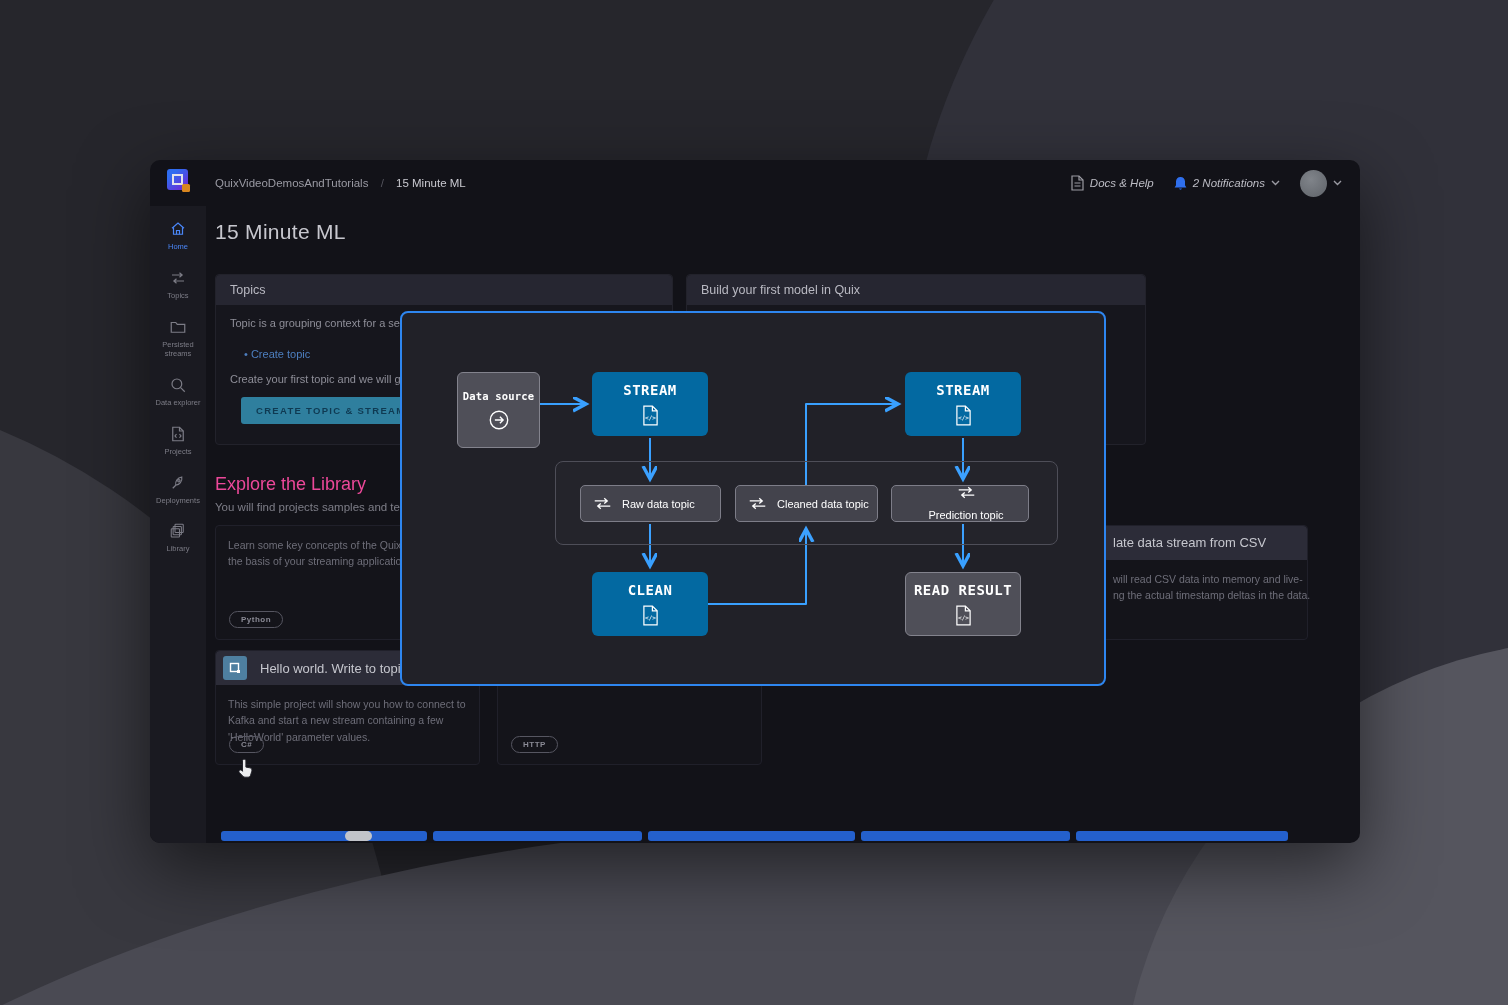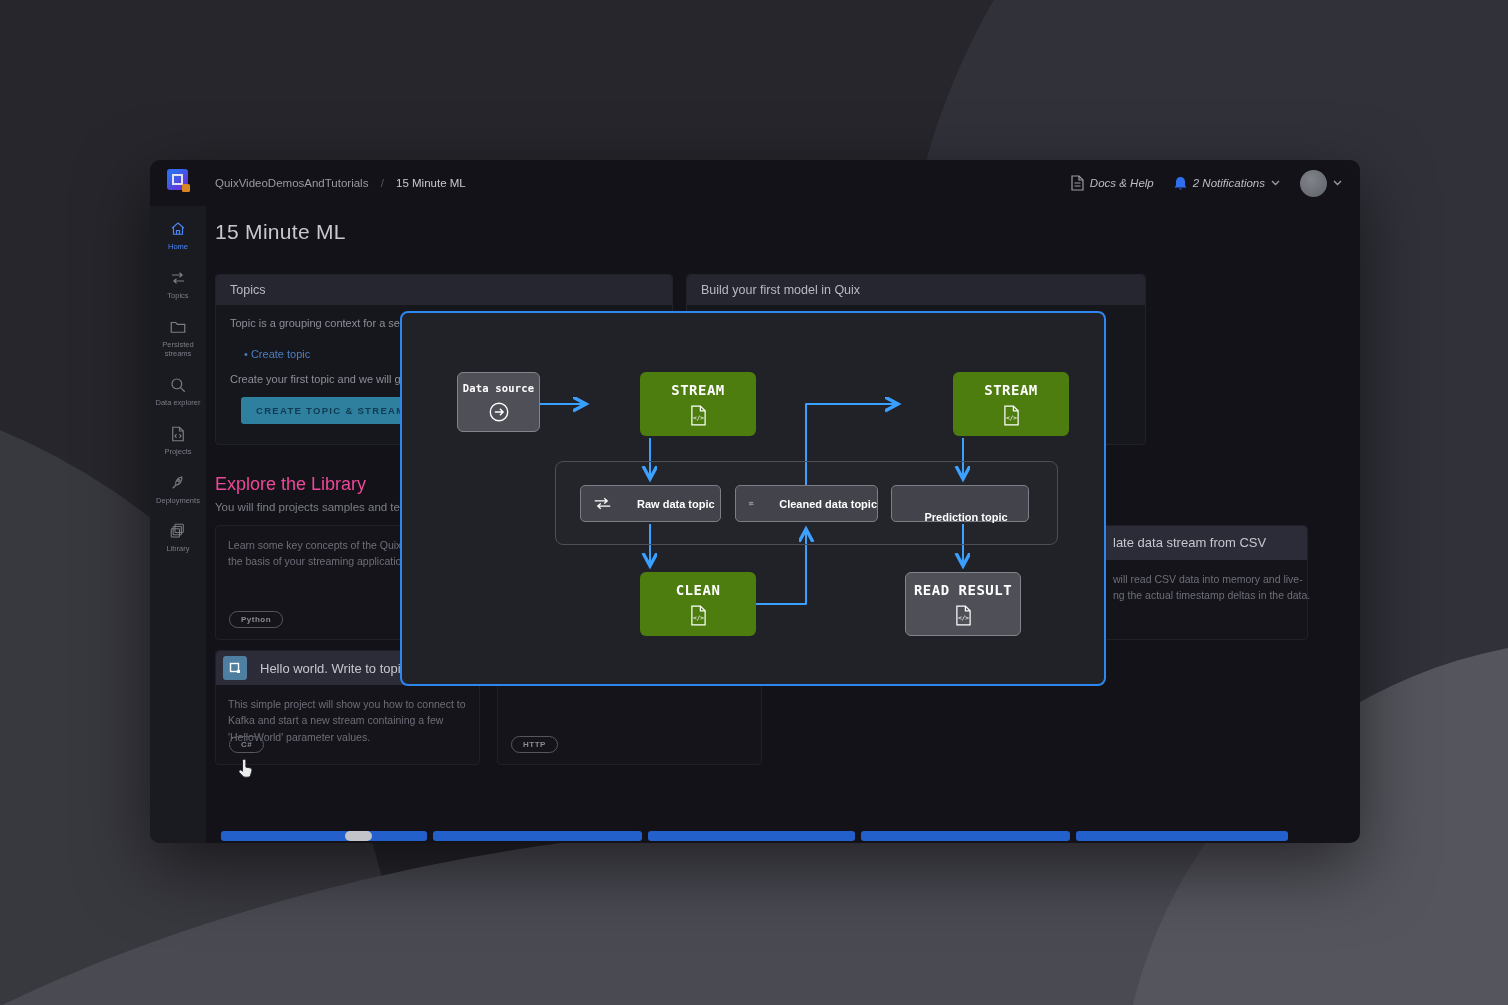--- a/index.html
+++ b/index.html
@@ -83,35 +83,35 @@
   .tag{position:absolute;left:13px;bottom:11px;border:1px solid #565661;color:#8a8a95;
     font-size:8px;font-weight:bold;letter-spacing:.5px;padding:3px 11px;border-radius:10px;}
   .csv-title{position:absolute;left:112px;top:0;height:34px;line-height:34px;}
   .csv-body{padding-left:112px;}
 
   
   .modal{position:absolute;left:400px;top:311px;width:706px;height:375px;z-index:5;
     background:#212128;border:2px solid #2e86f0;border-radius:8px;box-sizing:border-box;}
   .node{position:absolute;border-radius:6px;display:flex;flex-direction:column;
     align-items:center;justify-content:center;gap:7px;box-sizing:border-box;}
-  .node-blue{background:#4d7c0f;margin-left:48px;}
+  .node-blue{background:#0369a1;}
   .node-gray{background:#4f4f58;border:1px solid #83838d;}
   .node-label{font-family:"DejaVu Sans Mono",monospace;font-weight:bold;color:#fff;
     font-size:14px;letter-spacing:.5px;}
   .node-label.small{font-size:10.5px;letter-spacing:.2px;}
-  .n-datasource{left:55px;top:59px;width:83px;height:60px;}
+  .n-datasource{left:55px;top:59px;width:83px;height:76px;}
   .n-stream{left:190px;top:59px;width:116px;height:64px;}
   .n-predict{left:503px;top:59px;width:116px;height:64px;}
   .n-clean{left:190px;top:259px;width:116px;height:64px;}
   .n-readresult{left:503px;top:259px;width:116px;height:64px;}
   .topics-box{position:absolute;left:153px;top:148px;width:503px;height:84px;
     border:1px solid #4e4e58;border-radius:8px;background:rgba(255,255,255,.015);box-sizing:border-box;}
   .pill{position:absolute;top:172px;height:37px;background:#43434c;border:1px solid #7d7d88;
-    border-radius:5px;display:flex;align-items:center;gap:25px;padding-left:12px;box-sizing:border-box;
-    color:#fff;font-size:11px;font-weight:bold;white-space:nowrap;}
+    border-radius:5px;display:flex;align-items:center;gap:10px;padding-left:12px;box-sizing:border-box;
+    color:#fff;font-size:11px;font-weight:normal;white-space:nowrap;}
   .p-raw{left:178px;width:141px;}
   .p-cleaned{left:333px;width:143px;}
   .p-prediction{left:489px;width:138px;flex-direction:column;}
   .arrows{position:absolute;left:0;top:0;pointer-events:none;}
 
   
   .progress{position:absolute;left:221px;top:831px;width:1067px;height:10px;z-index:6;
     display:flex;gap:6px;}
   .seg{height:10px;background:#2460cc;border-radius:3px;}
   .playhead{position:absolute;left:124px;top:0;width:27px;height:10px;border-radius:5px;background:#c2c4c9;z-index:7;}

